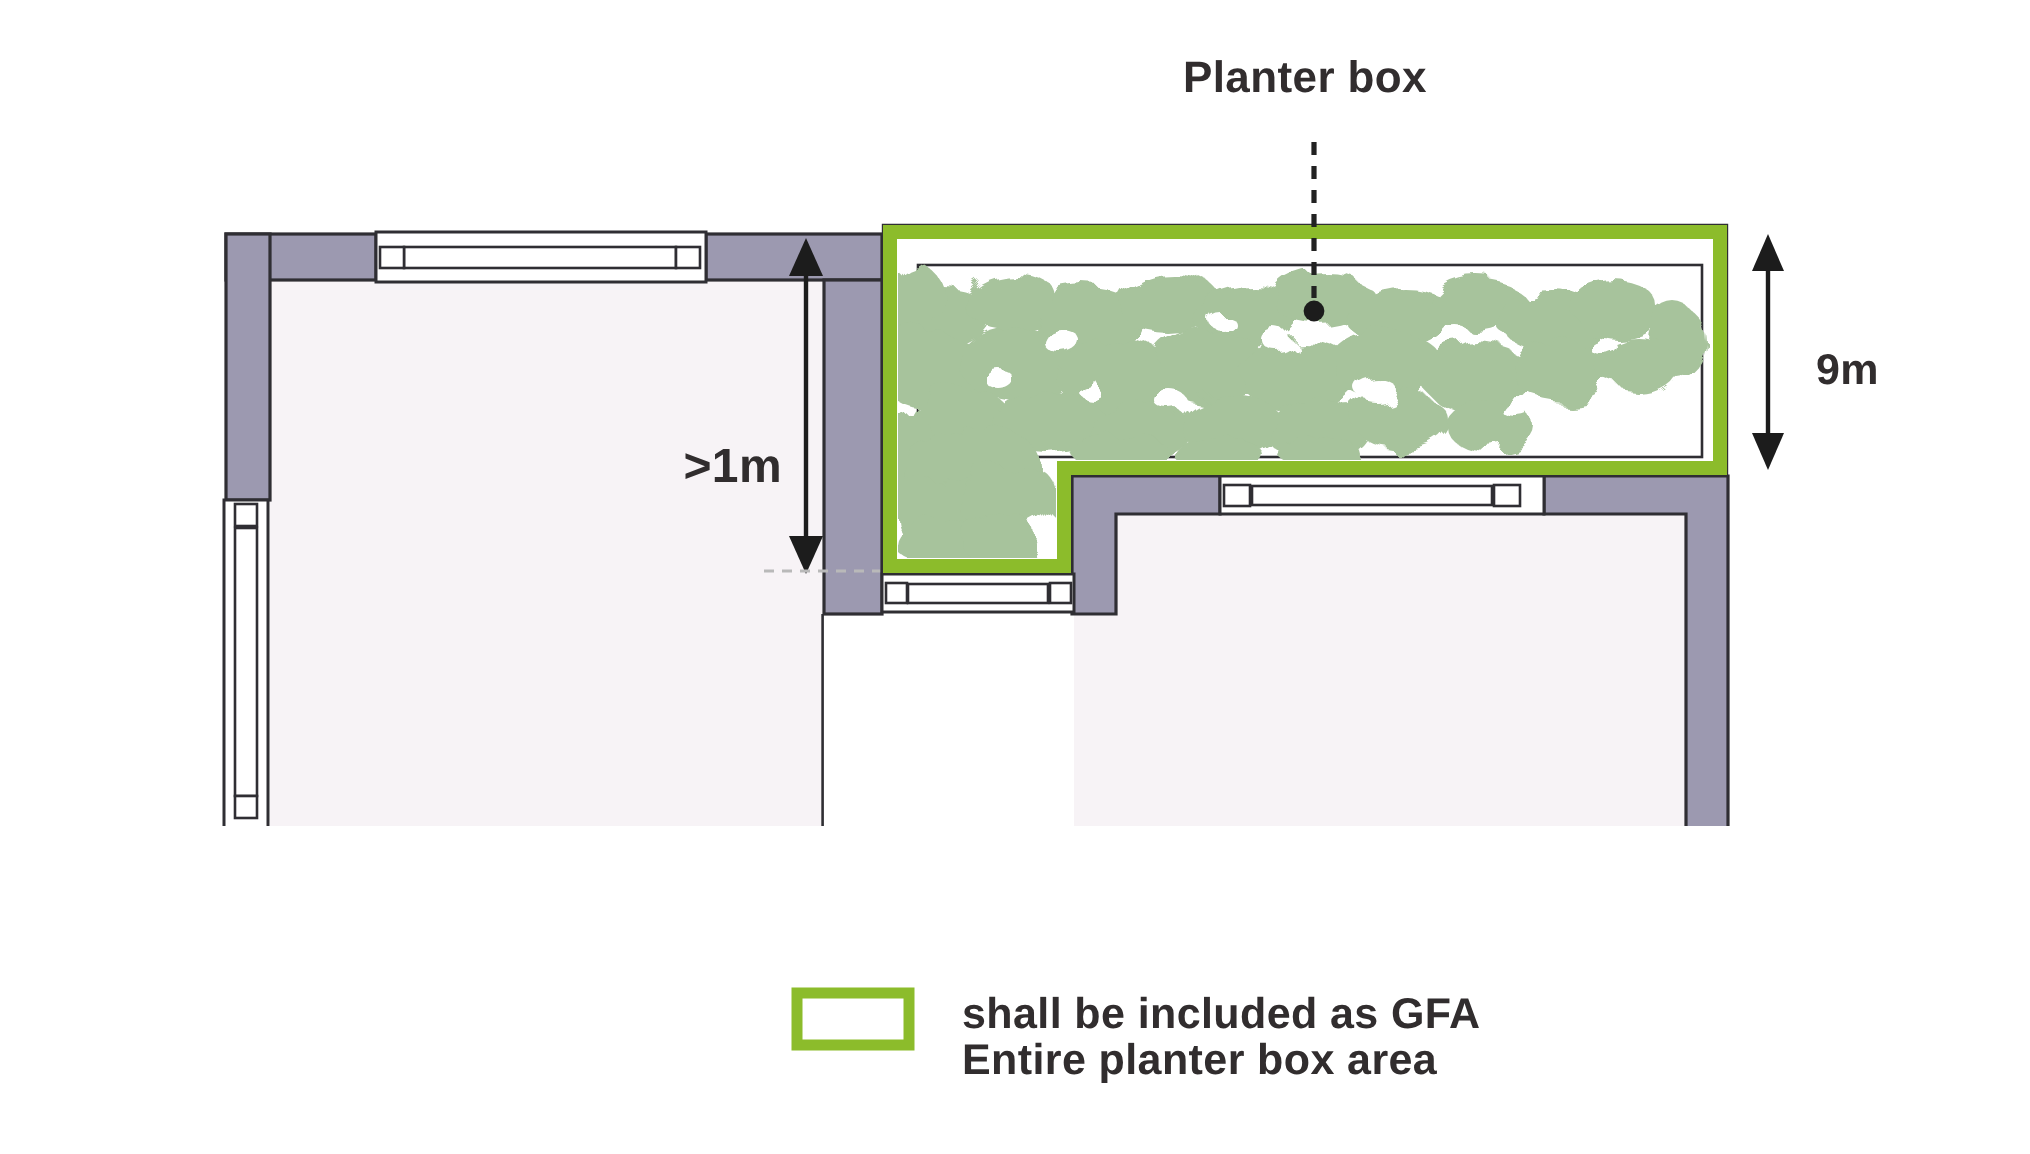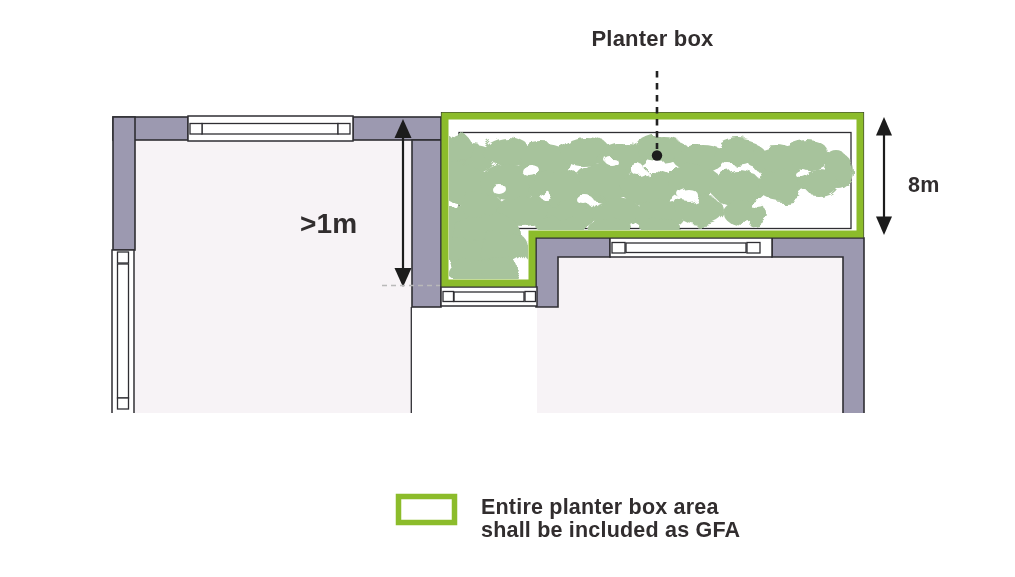--- a/index.html
+++ b/index.html
@@ -31,21 +31,21 @@
   .dimline{stroke:#1c1c1c;stroke-width:2.2;}
   .dimhead{fill:#1c1c1c;stroke:none;}
   .leader{stroke:#222222;stroke-width:2.6;stroke-dasharray:6.5 5.5;}
   .level{stroke:var(--c-level_dash);stroke-width:1.6;stroke-dasharray:5 4;}
   .legendbox{fill:#fff;stroke:var(--c-accent_green);stroke-width:5.5;}
   .lbl{
     position:absolute;color:var(--c-text);font-weight:600;letter-spacing:.2px;
     white-space:nowrap;
   }
   .lbl-title{left:560px;top:26px;width:185px;text-align:center;font-size:22px;}
-  .lbl-dim-left{left:300px;top:208px;width:91px;text-align:left;font-size:28px;}
+  .lbl-dim-left{left:300px;top:220px;width:91px;text-align:right;font-size:24px;}
   .lbl-dim-right{left:908px;top:173px;font-size:21.5px;}
   .lbl-legend{left:481px;top:496px;font-size:21.5px;line-height:23px;}
 </style>
 </head>
 <body>
 
 <div class="canvas">
   <svg width="1015" height="577" viewBox="0 0 1015 577">
     <defs>
       <clipPath id="planterClip">
@@ -174,18 +174,18 @@
       <line class="dimline" x1="884" y1="132" x2="884" y2="221"></line>
       <polygon class="dimhead" points="884,117 876,135.5 892,135.5"></polygon>
       <polygon class="dimhead" points="884,235 876,216.5 892,216.5"></polygon>
     </g>
 
     <rect class="legendbox" x="398.5" y="496.5" width="56" height="26"></rect>
   </svg>
 
   <div class="lbl lbl-title">Planter box</div>
   <div class="lbl lbl-dim-left">&gt;1m</div>
-  <div class="lbl lbl-dim-right">8m</div>
+  <div class="lbl lbl-dim-right">9m</div>
   <div class="lbl lbl-legend">
+    <div>shall be included as GFA</div>
     <div>Entire planter box area</div>
-    <div>shall be included as GFA</div>
   </div>
 </div>
 
 </body></html>

